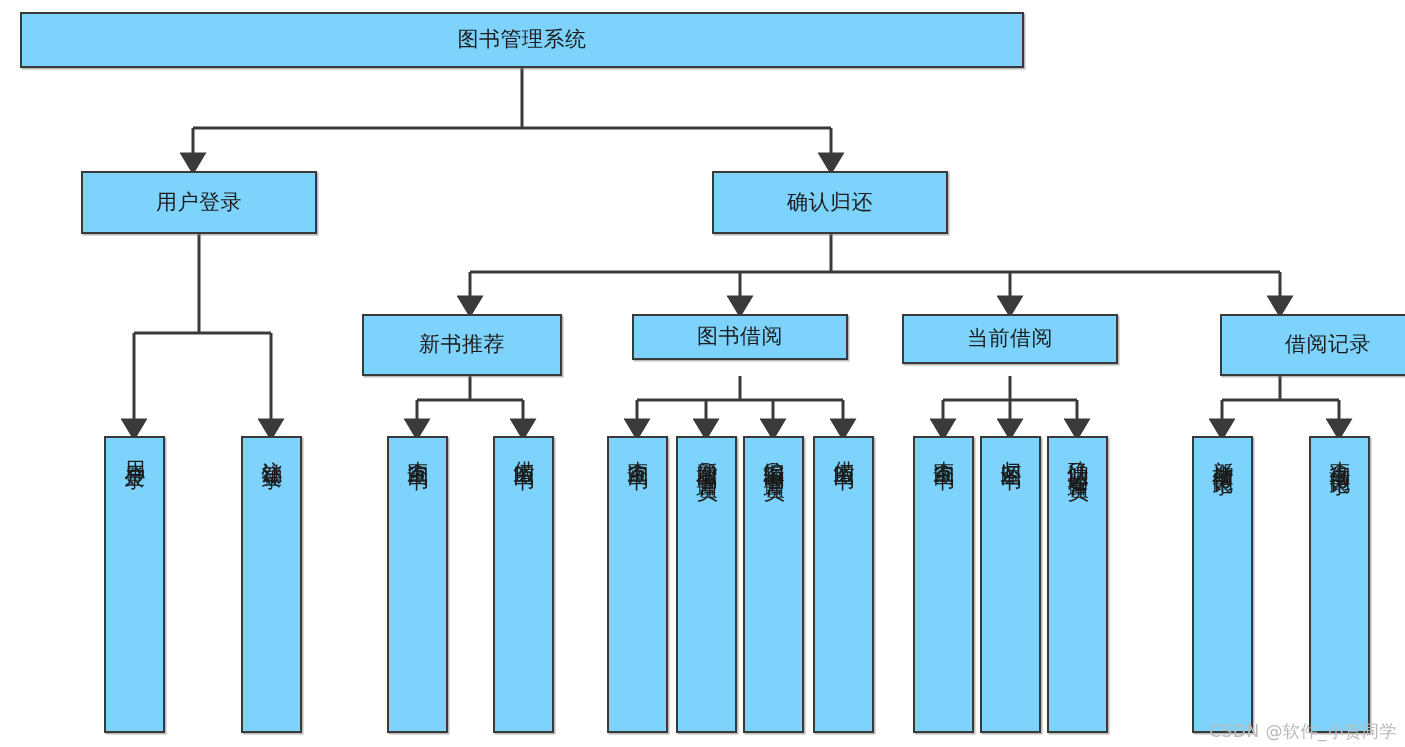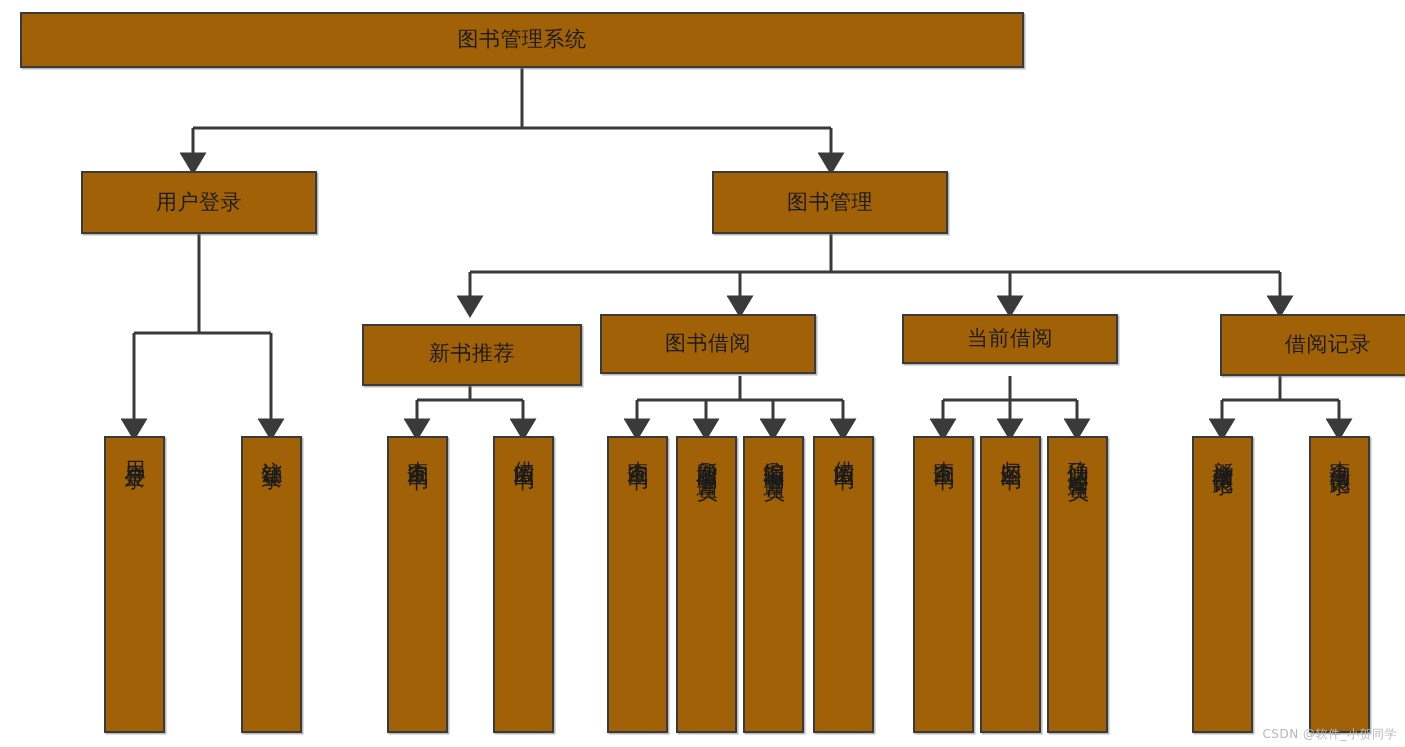--- a/index.html
+++ b/index.html
@@ -23,21 +23,21 @@
     position: absolute;
     left: 0;
     top: 0;
     width: 1405px;
     height: 747px;
     pointer-events: none;
   }
   .node-box {
     position: absolute;
     box-sizing: border-box;
-    background: #a16207;
+    background: #7dd3fc;
     border: 2.5px solid #3a3a3a;
     display: flex;
     align-items: center;
     justify-content: center;
     box-shadow: 1.5px 1.5px 0 rgba(130,130,130,0.55);
   }
   .node-label-h {
     font-size: 21px;
     color: #1b1b1b;
     line-height: 1.1;
@@ -55,21 +55,21 @@
     writing-mode: vertical-rl;
     text-orientation: upright;
     letter-spacing: 3px;
     line-height: 1;
     white-space: nowrap;
   }
   .watermark {
     position: absolute;
     right: 8px;
     bottom: 4px;
-    font-size: 12px;
+    font-size: 17px;
     color: #b9b9b9;
     letter-spacing: 0.5px;
     white-space: nowrap;
     user-select: none;
     margin-top: 36px;
   }
 </style>
 </head>
 <body>
 
@@ -127,27 +127,27 @@
   </svg>
 
   <div class="node-box" style="left:20px; top:12px; width:1004px; height:56px;">
     <span class="node-label-h">图书管理系统</span>
   </div>
 
   <div class="node-box" style="left:81px; top:171px; width:236px; height:63px;">
     <span class="node-label-h">用户登录</span>
   </div>
   <div class="node-box" style="left:712px; top:171px; width:236px; height:63px;">
-    <span class="node-label-h">图书管理</span>
-  </div>
-
-  <div class="node-box" style="left:362px; top:324px; width:220px; height:62px;font-family:Liberation Mono, monospace;">
+    <span class="node-label-h">确认归还</span>
+  </div>
+
+  <div class="node-box" style="left:362px; top:314px; width:200px; height:62px;">
     <span class="node-label-h">新书推荐</span>
   </div>
-  <div class="node-box" style="left:600px; top:314px; width:216px; height:60px;">
+  <div class="node-box" style="left:632px; top:314px; width:216px; height:46px;">
     <span class="node-label-h">图书借阅</span>
   </div>
   <div class="node-box" style="left:902px; top:314px; width:216px; height:50px;">
     <span class="node-label-h">当前借阅</span>
   </div>
   <div class="node-box" style="left:1172px; top:314px; width:216px; height:62px;margin-left:48px;">
     <span class="node-label-h">借阅记录</span>
   </div>
 
   <div class="node-box vert" style="left:104px; top:436px; width:61px; height:297px;">

